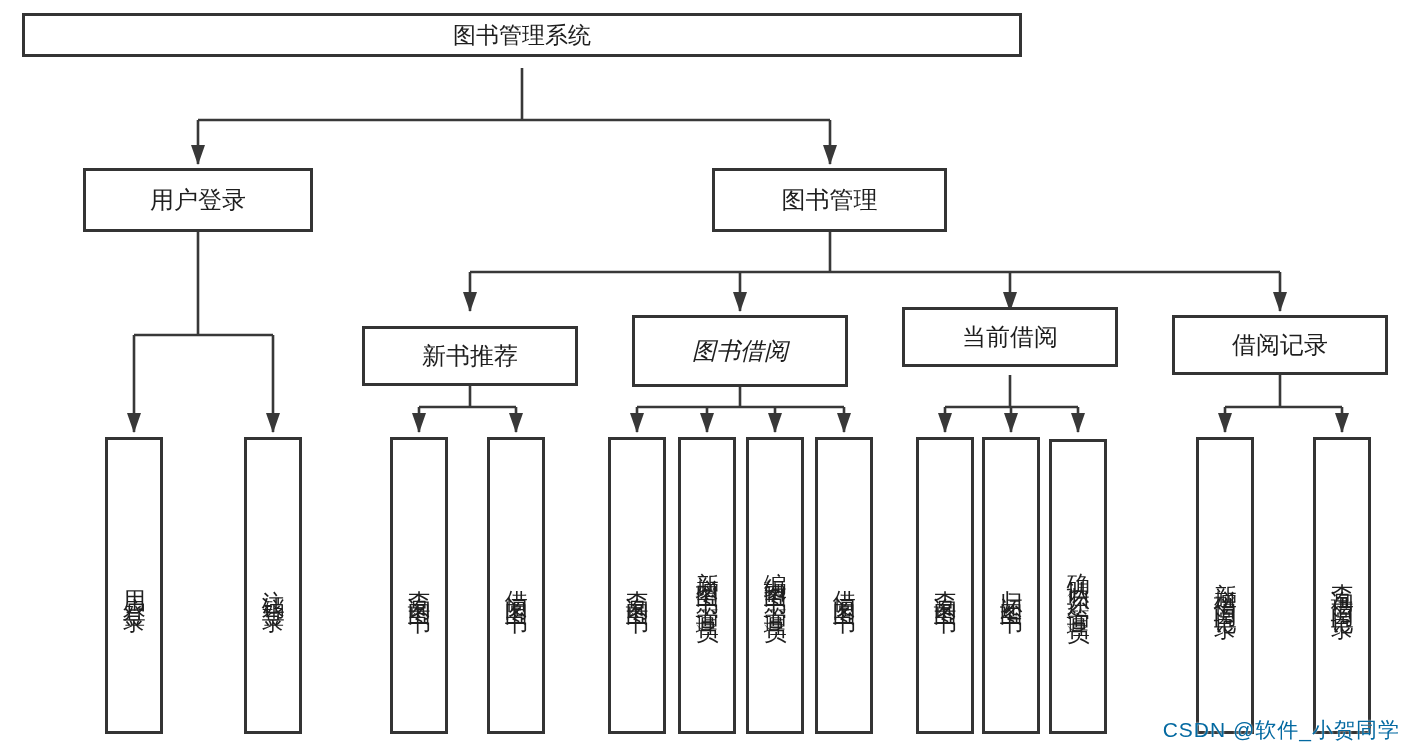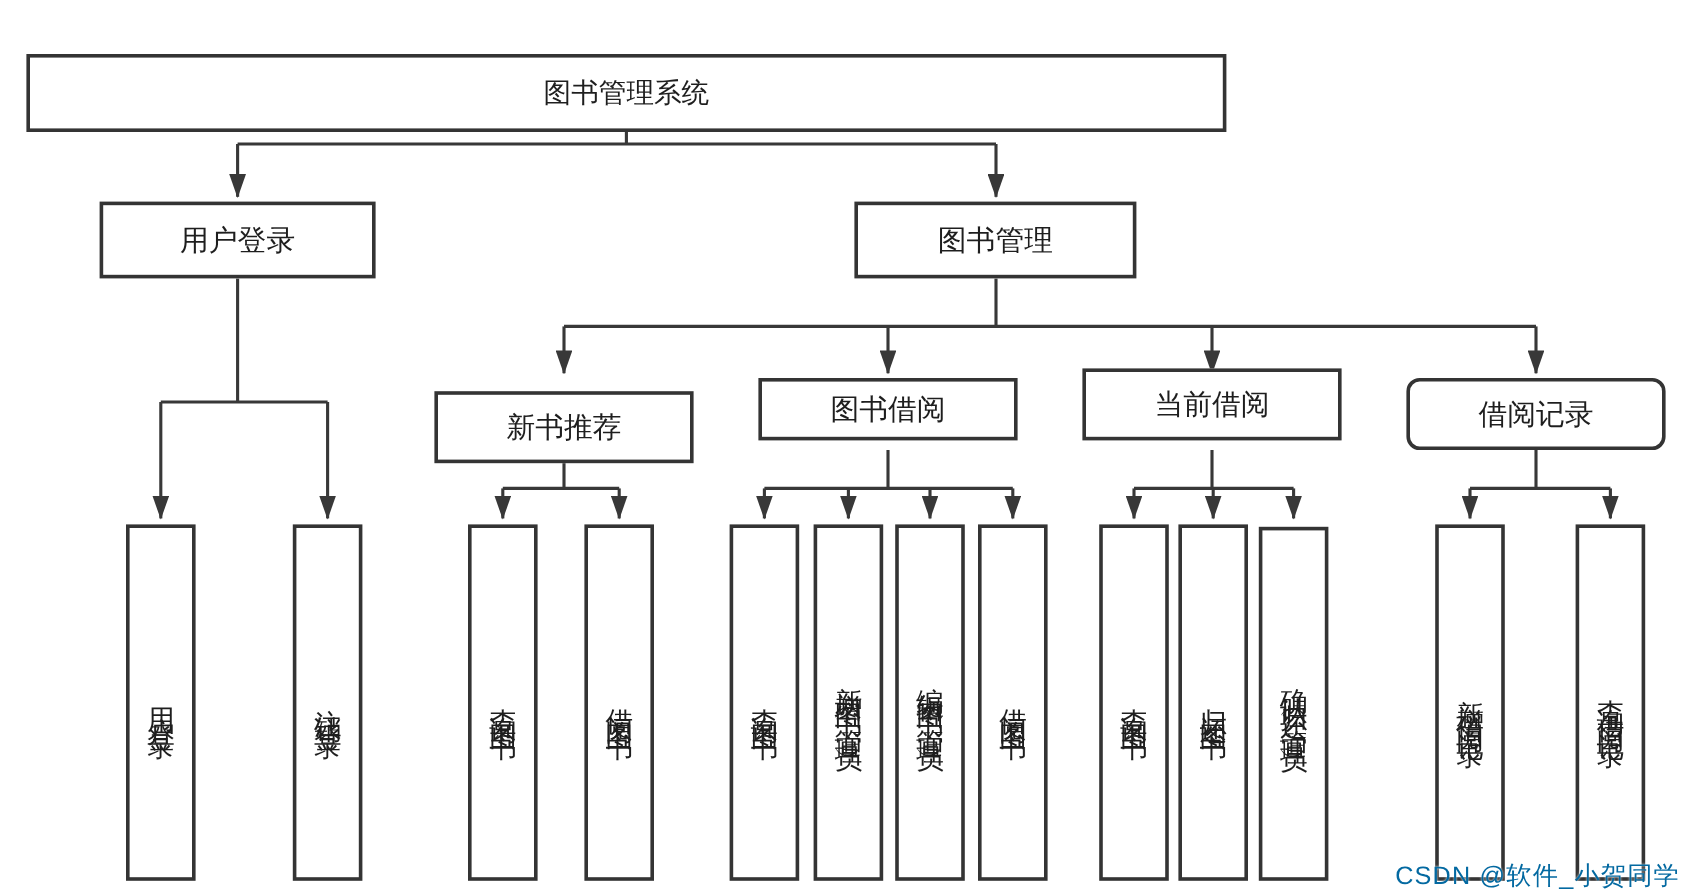--- a/index.html
+++ b/index.html
@@ -91,41 +91,41 @@
       <path d="M1011 407 V432" marker-end="url(#arrow)"></path>
       <path d="M1078 407 V432" marker-end="url(#arrow)"></path>
 
       <path d="M1280 375 V407"></path>
       <path d="M1225 407 H1342"></path>
       <path d="M1225 407 V432" marker-end="url(#arrow)"></path>
       <path d="M1342 407 V432" marker-end="url(#arrow)"></path>
     </g>
   </svg>
 
-  <div class="box h-box root-box" style="left:22px; top:13px; width:1000px; height:65px;margin-top:32px;">
+  <div class="box h-box root-box" style="left:22px; top:13px; width:1000px; height:44px;">
     <span>图书管理系统</span>
   </div>
 
   <div class="box h-box" style="left:83px; top:168px; width:230px; height:64px;">
     <span>用户登录</span>
   </div>
   <div class="box h-box" style="left:712px; top:168px; width:235px; height:64px;">
     <span>图书管理</span>
   </div>
 
   <div class="box h-box" style="left:362px; top:315px; width:216px; height:60px;margin-top:11px;">
     <span>新书推荐</span>
   </div>
-  <div class="box h-box" style="left:632px; top:315px; width:216px; height:52px;">
+  <div class="box h-box" style="left:632px; top:315px; width:216px; height:72px;font-style:italic;">
     <span>图书借阅</span>
   </div>
   <div class="box h-box" style="left:902px; top:307px; width:216px; height:60px;">
     <span>当前借阅</span>
   </div>
-  <div class="box h-box" style="left:1172px; top:315px; width:216px; height:60px;border-radius:11px;">
+  <div class="box h-box" style="left:1172px; top:315px; width:216px; height:60px;">
     <span>借阅记录</span>
   </div>
 
   <div class="box v-box" style="left:105px; top:437px; width:58px; height:297px;">
     <span>用户登录</span>
   </div>
   <div class="box v-box" style="left:244px; top:437px; width:58px; height:297px;">
     <span>注销登录</span>
   </div>
 

